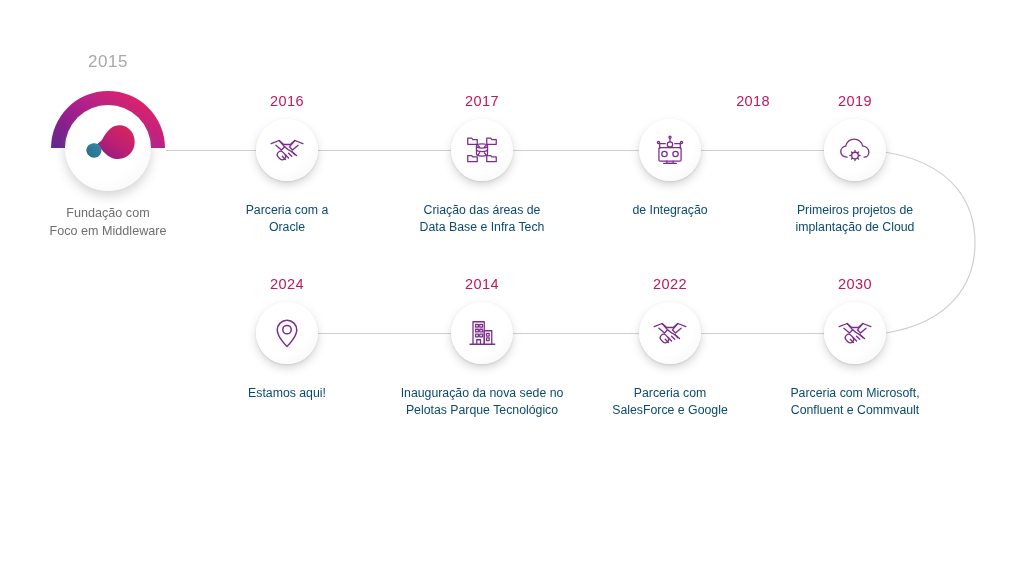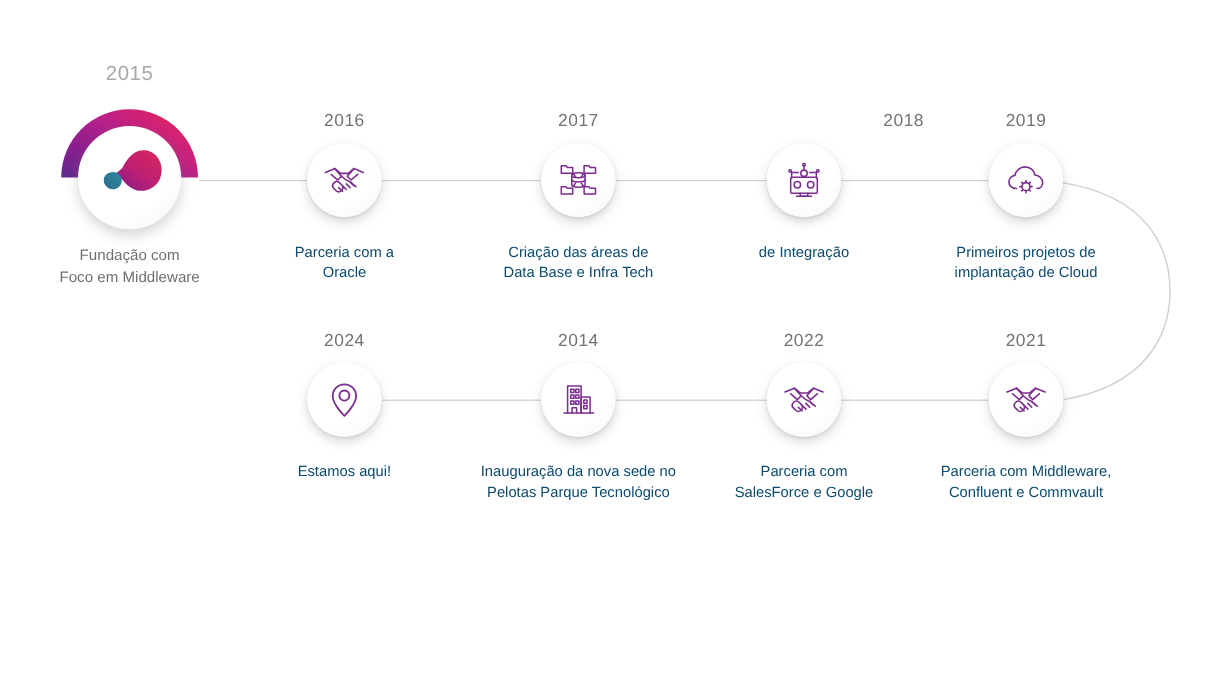--- a/index.html
+++ b/index.html
@@ -61,21 +61,21 @@
   }
   .node-circle svg {
     display: block;
   }
   .year {
     position: absolute;
     width: 200px;
     left: -100px;
     text-align: center;
     font-size: 14.5px;
-    color: #737373;
+    color: #be185d;
     letter-spacing: 0.4px;
     white-space: nowrap;
   }
   .caption {
     position: absolute;
     width: 240px;
     left: -120px;
     text-align: center;
     font-size: 12.3px;
     line-height: 17px;
@@ -357,33 +357,33 @@
         <path d="M30 26 L34 30"></path>
       </svg>
     </div>
     <div class="caption" style="top:52px;">
       <span>Parceria com</span>
       <span>SalesForce e Google</span>
     </div>
   </div>
 
   <div class="node" style="left:855px; top:333px;">
-    <div class="year" style="top:-57px;">2021</div>
+    <div class="year" style="top:-57px;">2030</div>
     <div class="node-circle">
       <svg width="38" height="38" viewBox="0 0 48 48" fill="none" stroke="#7B2D8E" stroke-width="1.7" stroke-linecap="round" stroke-linejoin="round">
         <path d="M4 16 L14 12 L20 17 L28 17 L34 12 L44 16"></path>
         <path d="M14 12 L21 20 L17 24 L10 18"></path>
         <path d="M34 12 L27 20 L31 24 L38 18"></path>
         <path d="M21 20 C24 23 27 25 30 26 L36 31"></path>
         <path d="M13 27 C15 25 17 25 19 27 L21 29 C23 31 23 33 21 35 C19 37 17 37 15 35 L13 33 C11 31 11 29 13 27 Z"></path>
         <path d="M18 32 L22 36"></path>
         <path d="M22 30 L26 34"></path>
         <path d="M26 28 L30 32"></path>
         <path d="M30 26 L34 30"></path>
       </svg>
     </div>
     <div class="caption" style="top:52px;">
-      <span>Parceria com Middleware,</span>
+      <span>Parceria com Microsoft,</span>
       <span>Confluent e Commvault</span>
     </div>
   </div>
 
 </div>
 
 </body></html>

